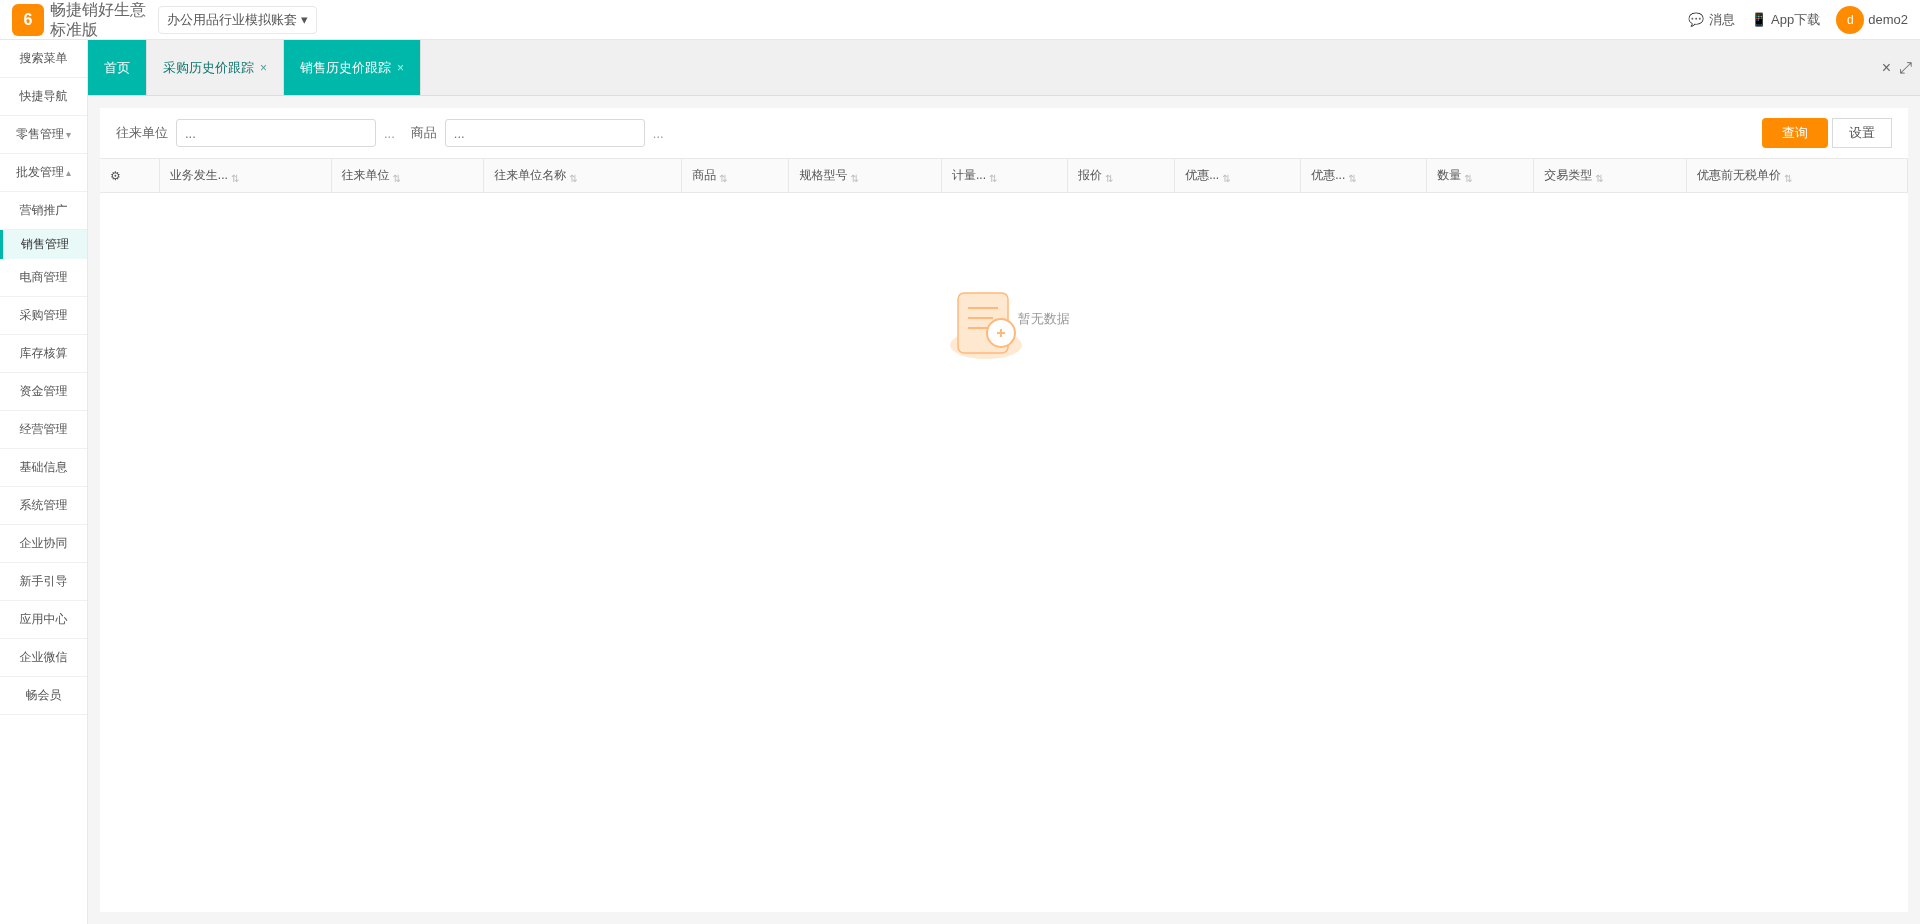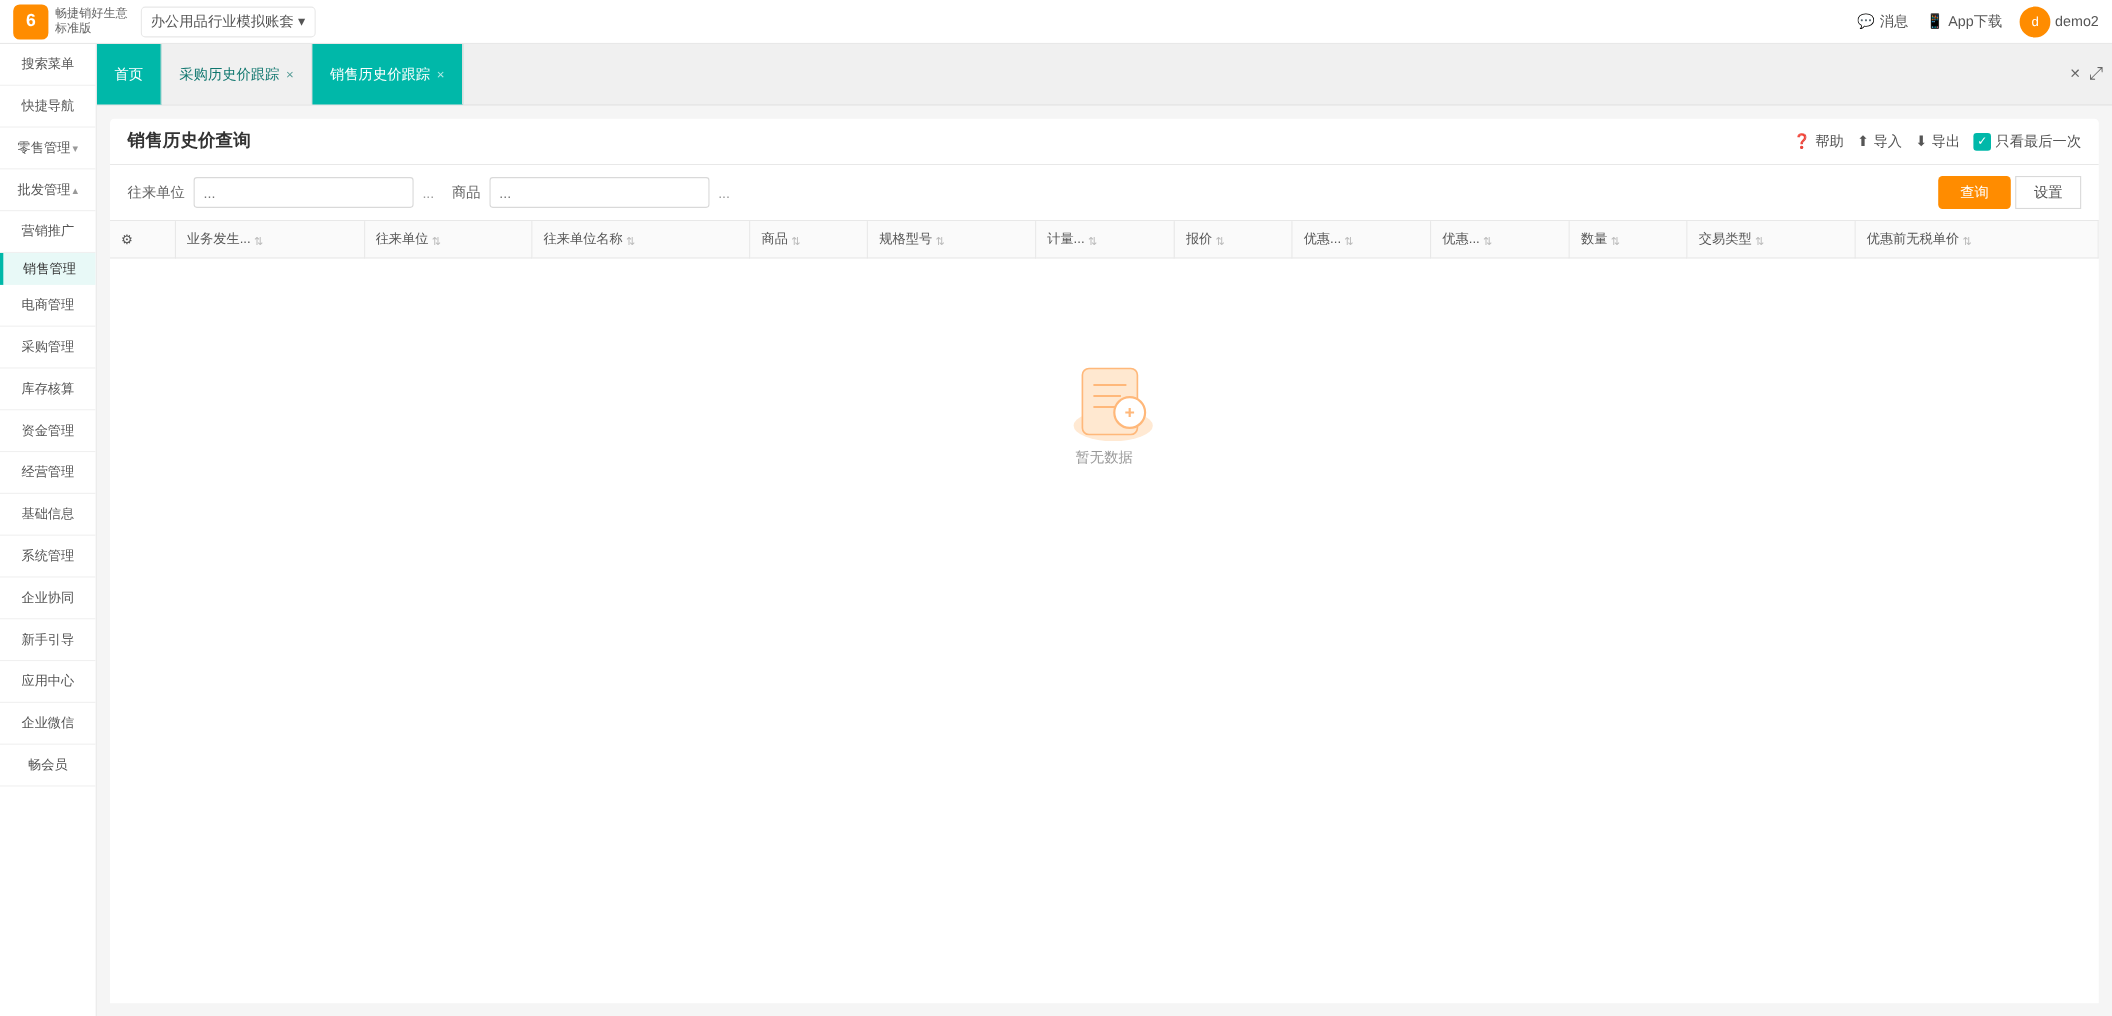--- a/index.html
+++ b/index.html
@@ -2,21 +2,21 @@
 <html><head>
   <meta charset="utf-8">
   <style>
     * { margin: 0; padding: 0; box-sizing: border-box; }
     body { font-family: 'Microsoft YaHei', 'PingFang SC', sans-serif; font-size: 13px; background: #f5f5f5; color: #333; width: 1920px; height: 924px; overflow: hidden; display: flex; flex-direction: column; }
 
     
     .top-bar { height: 40px; background: #fff; border-bottom: 1px solid #e8e8e8; display: flex; align-items: center; padding: 0 12px; gap: 12px; }
     .logo-area { display: flex; align-items: center; gap: 6px; min-width: 80px; }
     .logo-icon { width: 32px; height: 32px; background: #ff8c00; border-radius: 6px; display: flex; align-items: center; justify-content: center; color: white; font-size: 16px; font-weight: bold; }
-    .logo-text { font-size: 11px; color: #666; line-height: 1.2; }
+    .logo-text { font-size: 16px; color: #666; line-height: 1.2; }
     .app-selector { display: flex; align-items: center; gap: 4px; padding: 4px 8px; border: 1px solid #e8e8e8; border-radius: 4px; cursor: pointer; color: #555; font-size: 13px; }
     .top-right { margin-left: auto; display: flex; align-items: center; gap: 16px; color: #555; font-size: 13px; }
     .top-right-item { display: flex; align-items: center; gap: 4px; cursor: pointer; }
     .avatar { width: 28px; height: 28px; border-radius: 50%; background: #ff8c00; color: white; display: flex; align-items: center; justify-content: center; font-size: 12px; }
 
     
     .main-layout { display: flex; flex: 1; overflow: hidden; }
 
     
     .sidebar { width: 88px; background: #fff; border-right: 1px solid #e8e8e8; display: flex; flex-direction: column; overflow-y: auto; }
@@ -66,21 +66,21 @@
     
     .table-wrapper { flex: 1; background: #fff; overflow: auto; }
     table { width: 100%; border-collapse: collapse; font-size: 12px; }
     thead tr { background: #fafafa; }
     th { padding: 8px 10px; text-align: left; border-bottom: 1px solid #e8e8e8; border-right: 1px solid #e8e8e8; color: #555; font-weight: normal; white-space: nowrap; }
     th .th-inner { display: flex; align-items: flex-end; gap: 3px; }
     th .sort-icon { color: #bbb; font-size: 10px; cursor: pointer; }
     td { padding: 8px 10px; border-bottom: 1px solid #e8e8e8; border-right: 1px solid #e8e8e8; color: #333; }
 
     
-    .empty-state { display: flex; flex-direction: column; align-items: center; justify-content: center; padding: 80px 0; }
+    .empty-state { display: flex; flex-direction: row; align-items: center; justify-content: center; padding: 80px 0; }
     .empty-icon { width: 80px; height: 80px; position: relative; margin-bottom: 12px; }
     .empty-text { color: #999; font-size: 13px; }
 
     
     .sidebar-sub { padding: 6px 4px; text-align: center; cursor: pointer; font-size: 12px; color: #333; background: #e8f9f7; border-left: 3px solid #00b8a9; }
   </style>
 </head>
 <body>
 
 <div class="top-bar">
@@ -152,41 +152,20 @@
         <span class="tab-close">×</span>
       </div>
       <div class="tab-actions">
         <span class="tab-action-btn">×</span>
         <span class="tab-action-btn">⤢</span>
       </div>
     </div>
 
     <div class="page-content">
 
-      <div class="page-title-bar">
-        <div class="page-title">销售历史价查询</div>
-        <div class="page-actions">
-          <div class="page-action-item">
-            <span>❓</span>
-            <span>帮助</span>
-          </div>
-          <div class="page-action-item">
-            <span>⬆</span>
-            <span>导入</span>
-          </div>
-          <div class="page-action-item">
-            <span>⬇</span>
-            <span>导出</span>
-          </div>
-          <div class="only-last-checkbox">
-            <div class="checkbox-checked">✓</div>
-            <span>只看最后一次</span>
-          </div>
-        </div>
-      </div>
 
       <div class="filter-bar">
 
         <div class="filter-input">
           <span class="filter-input-label">往来单位</span>
           <input class="filter-input-field" type="text" placeholder="..." style="">
           <span class="filter-input-dots">...</span>
         </div>
 
         <div class="filter-input">

